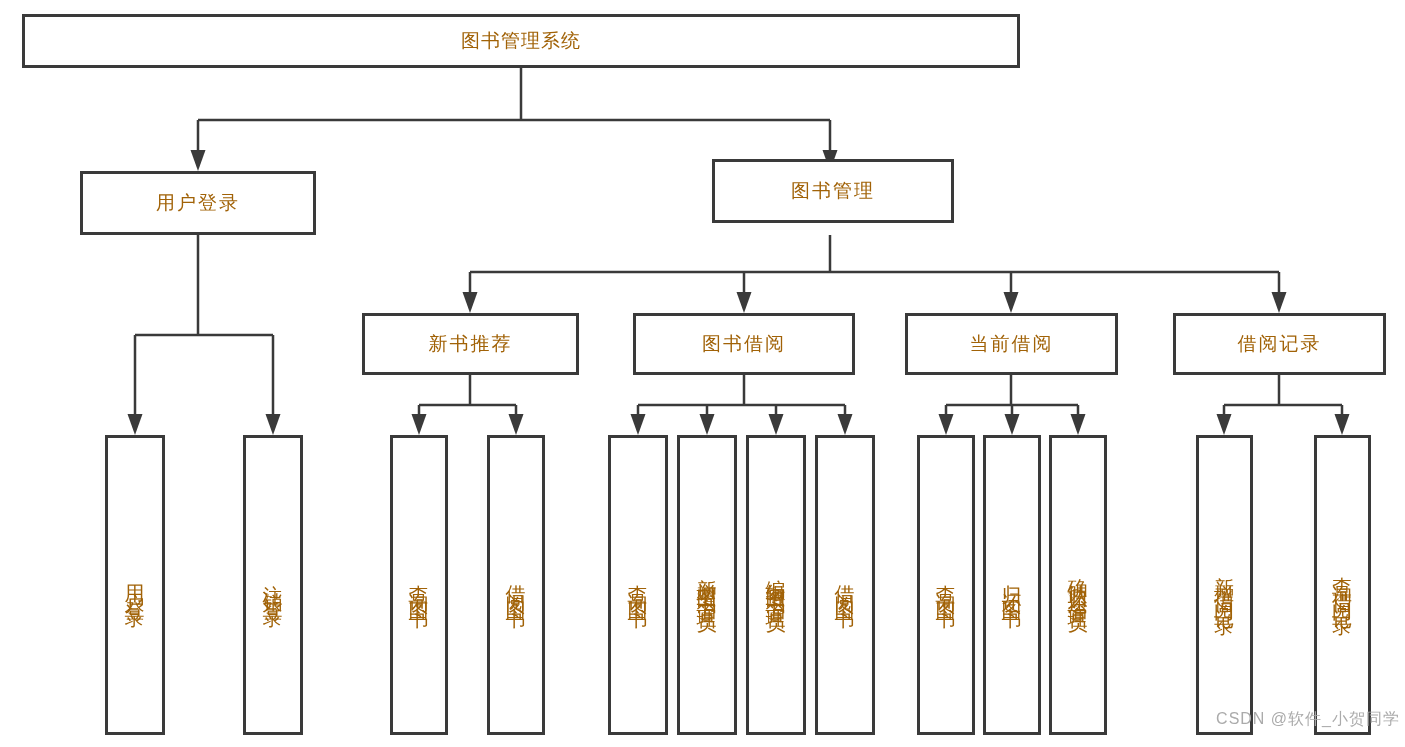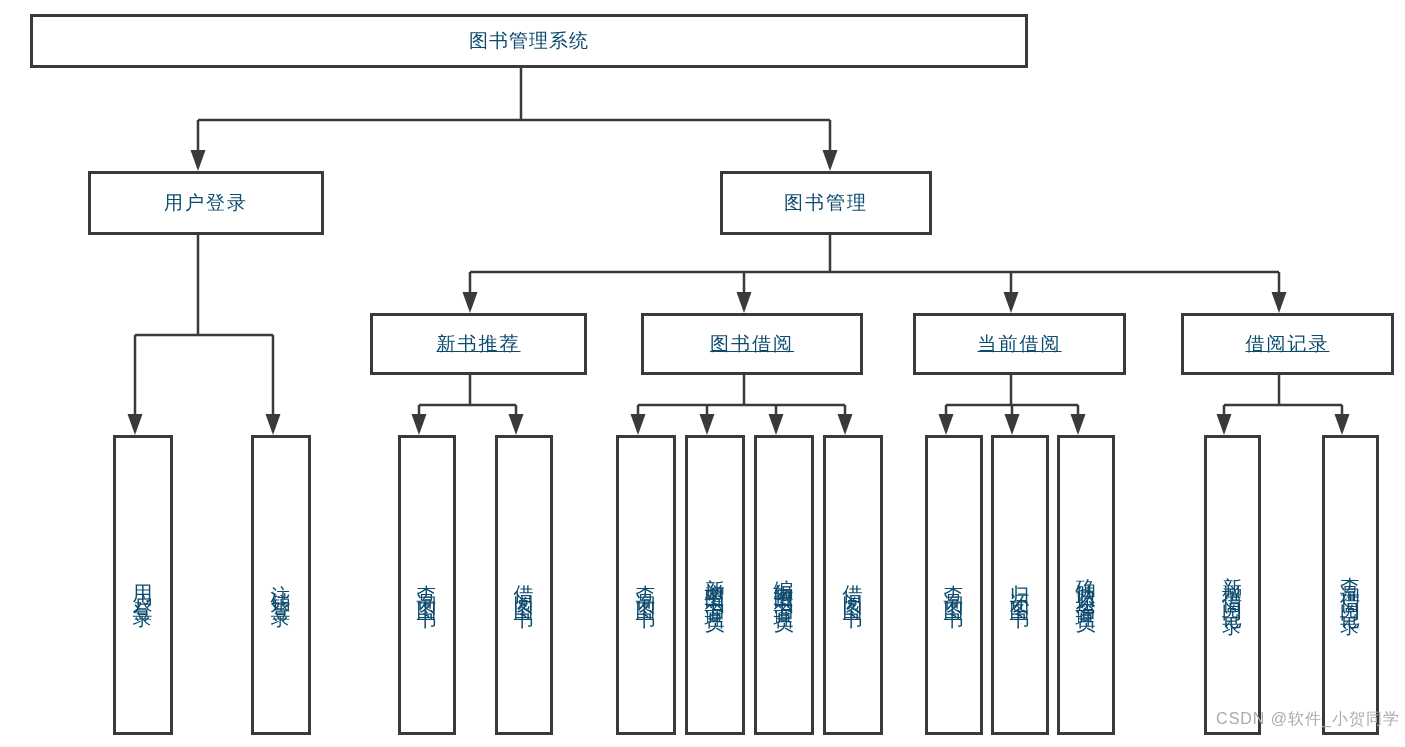--- a/index.html
+++ b/index.html
@@ -22,26 +22,25 @@
     height: 747px;
   }
   .node {
     position: absolute;
     box-sizing: border-box;
     border: 3px solid #3a3a3a;
     background: #ffffff;
     display: flex;
     align-items: center;
     justify-content: center;
-    color: #0c4a6e;
-    margin-left: 8px;
+    color: #a16207;
   }
   .node.lvl1 { font-size: 19px; letter-spacing: 1px; }
   .node.lvl2 { font-size: 19px; letter-spacing: 2px; }
-  .node.lvl3 { font-size: 19px; letter-spacing: 2px; text-decoration: underline; }
+  .node.lvl3 { font-size: 19px; letter-spacing: 2px; }
   .node.leaf { top: 435px; height: 300px; }
   .leaf .vtext {
     writing-mode: vertical-rl;
     text-orientation: mixed;
     font-size: 20px;
     letter-spacing: 8px;
     line-height: 1;
     white-space: nowrap;
   }
   .leaf.long .vtext { letter-spacing: 5px; }
@@ -100,21 +99,21 @@
       <use href="#ah" x="1012" y="435"></use>
       <use href="#ah" x="1078" y="435"></use>
       <use href="#ah" x="1224" y="435"></use>
       <use href="#ah" x="1342" y="435"></use>
     </g>
   </svg>
 
   <div class="node lvl1" style="left:22px; top:14px; width:998px; height:54px;">图书管理系统</div>
 
   <div class="node lvl2" style="left:80px; top:171px; width:236px; height:64px;">用户登录</div>
-  <div class="node lvl2" style="left:712px; top:171px; width:212px; height:64px;">图书管理</div>
+  <div class="node lvl2" style="left:712px; top:159px; width:242px; height:64px;">图书管理</div>
 
   <div class="node lvl3" style="left:362px; top:313px; width:217px; height:62px;">新书推荐</div>
   <div class="node lvl3" style="left:633px; top:313px; width:222px; height:62px;">图书借阅</div>
   <div class="node lvl3" style="left:905px; top:313px; width:213px; height:62px;">当前借阅</div>
   <div class="node lvl3" style="left:1173px; top:313px; width:213px; height:62px;">借阅记录</div>
 
   <div class="node leaf" style="left:105px; width:60px;">
     <span class="vtext">用户登录</span>
   </div>
   <div class="node leaf" style="left:243px; width:60px;">

